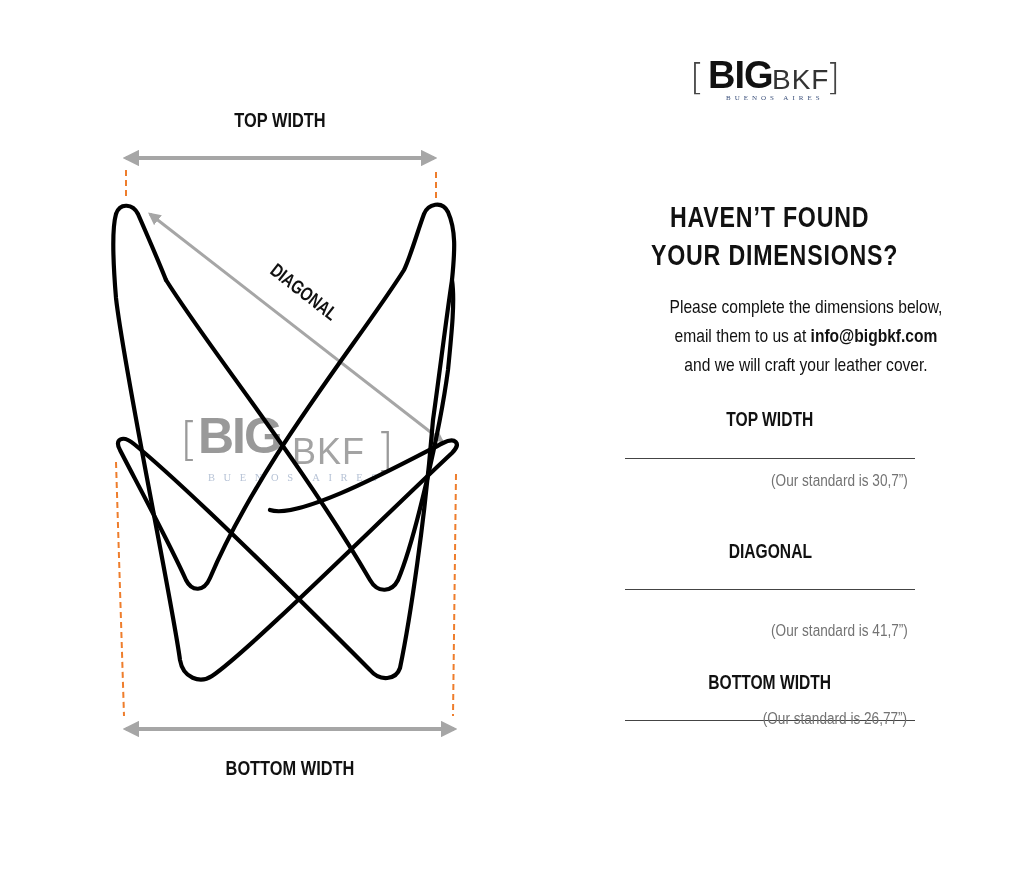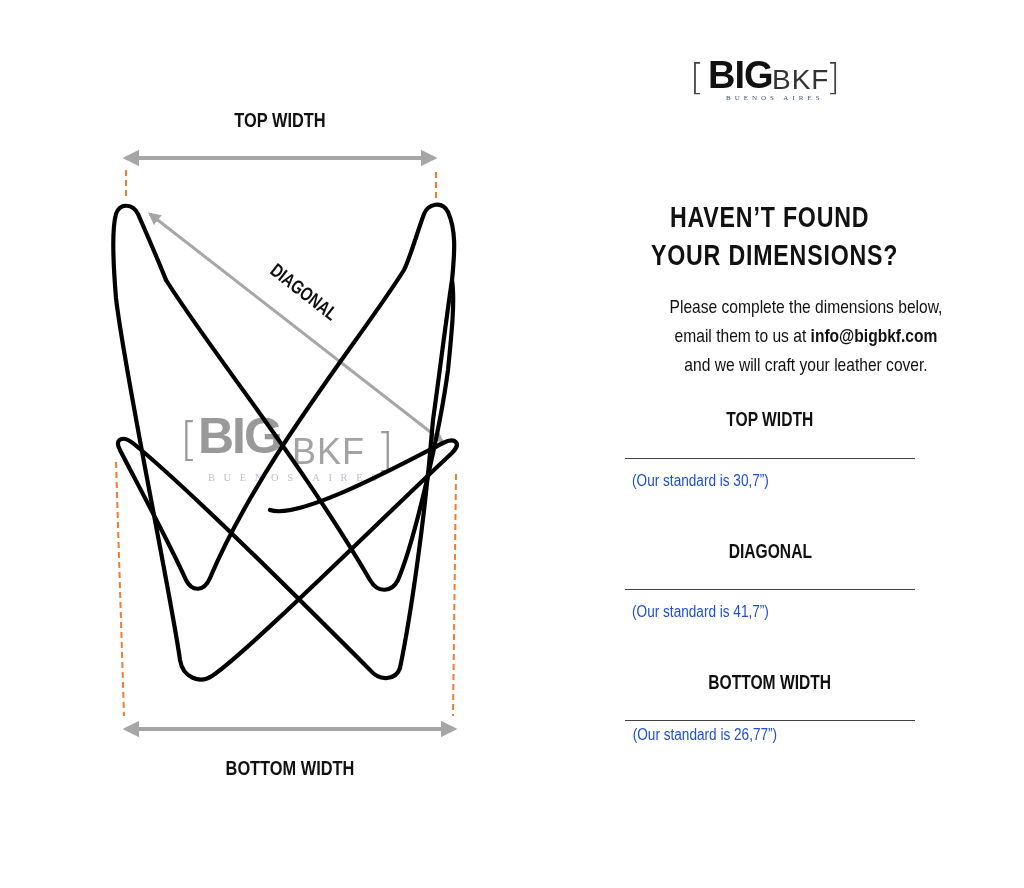--- a/index.html
+++ b/index.html
@@ -13,21 +13,21 @@
   .logo .ba { position:absolute; left:36px; top:42px; font-size:7px; letter-spacing:4px; color:#3a4f7a; font-family:"Liberation Serif", serif; }
   .heading { position:absolute; left:620px; width:300px; text-align:center; font-weight:bold; font-size:29px; line-height:38px; letter-spacing:1px; }
   .heading span { display:inline-block; transform:scaleX(0.80); white-space:nowrap; }
   .intro { position:absolute; left:636px; width:340px; text-align:center; font-size:19px; line-height:29px; }
   .intro span.line { display:block; transform:scaleX(0.82); white-space:nowrap; }
   .intro b { font-weight:bold; }
   .field-label { position:absolute; left:620px; width:300px; text-align:center; font-weight:bold; font-size:20px; }
   .field-label span { display:inline-block; transform:scaleX(0.78); white-space:nowrap; }
   .field-line { position:absolute; left:625px; width:290px; height:0; border-top:1.5px solid #444; }
   .field-input { position:absolute; left:625px; width:290px; height:34px; border:none; background:transparent; outline:none; font-size:16px; text-align:center; padding:0; }
-  .hint { position:absolute; left:620px; width:300px; text-align:left; font-size:16px; color:#1d4ed8; }
+  .hint { position:absolute; left:620px; width:300px; text-align:right; font-size:16px; color:#737373; }
   .hint span { display:inline-block; transform:scaleX(0.85); white-space:nowrap; }
 </style>
 </head>
 <body>
 
 <div id="diagram">
   <svg width="560" height="888" viewBox="0 0 560 888" xmlns="http://www.w3.org/2000/svg">
     <defs>
       <marker id="ah" viewBox="0 0 10 10" refX="8" refY="5" markerWidth="4.2" markerHeight="4.2" orient="auto-start-reverse">
         <path d="M0,0 L10,5 L0,10 z" fill="#a6a6a6"></path>
@@ -89,18 +89,18 @@
 </div>
 
 <div class="field-label" style="top:408px"><span>TOP WIDTH</span></div>
 <input class="field-input" style="top: 424px;" type="text" value="">
 <div class="field-line" style="top:458px"></div>
 <div class="hint" style="top:472px"><span>(Our standard is 30,7”)</span></div>
 
 <div class="field-label" style="top:540px"><span>DIAGONAL</span></div>
 <input class="field-input" style="top: 555px;" type="text" value="">
 <div class="field-line" style="top:589px"></div>
-<div class="hint" style="top:603px"><span>(Our standard is 41,7”)</span></div>
+<div class="hint" style="top:622px"><span>(Our standard is 41,7”)</span></div>
 
 <div class="field-label" style="top:671px"><span>BOTTOM WIDTH</span></div>
 <input class="field-input" style="top: 686px;" type="text" value="">
 <div class="field-line" style="top:720px"></div>
-<div class="hint" style="top:726px"><span>(Our standard is 26,77”)</span></div>
+<div class="hint" style="top:710px"><span>(Our standard is 26,77”)</span></div>
 
 </body></html>

